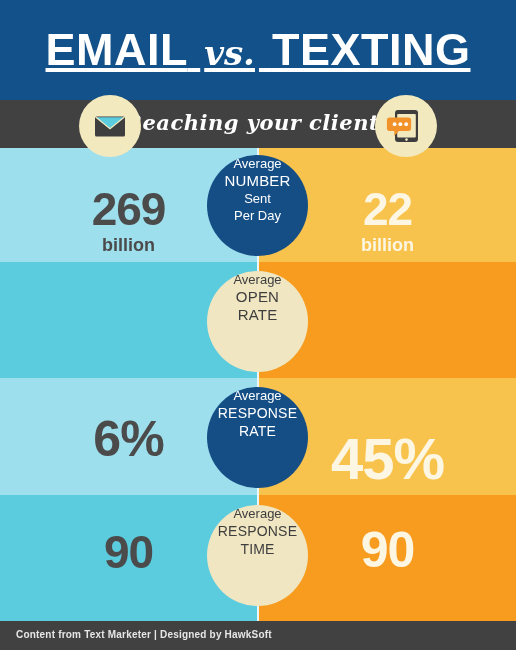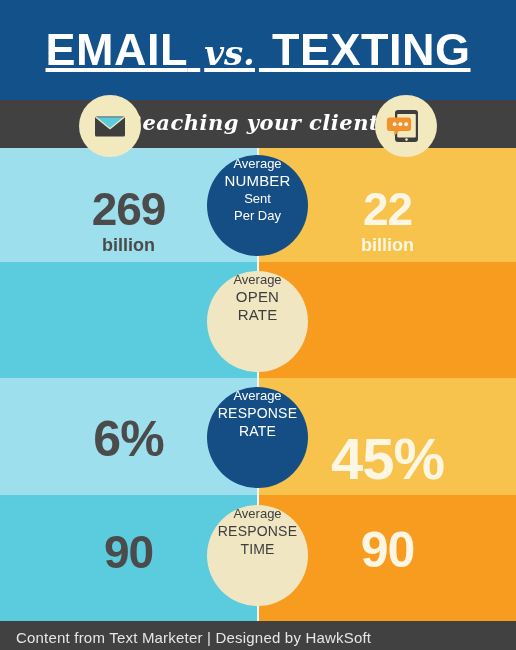--- a/index.html
+++ b/index.html
@@ -156,23 +156,24 @@
   .footer {
     position: absolute;
     left: 0; top: 621px;
     width: 516px; height: 29px;
     background: #414141;
   }
   .footer-text {
     position: absolute;
     left: 16px; top: 629px;
     color: #E6E6E6;
-    font-size: 15px;
+    font-size: 10px;
     letter-spacing: 0.2px;
     white-space: nowrap;
+    font-weight: bold;
   }
   .footer-logo {
     position: absolute;
     right: 14px; top: 627px;
     display: flex;
     align-items: center;
     gap: 4px;
   }
   .footer-logo .mark {
     width: 15px; height: 15px;

